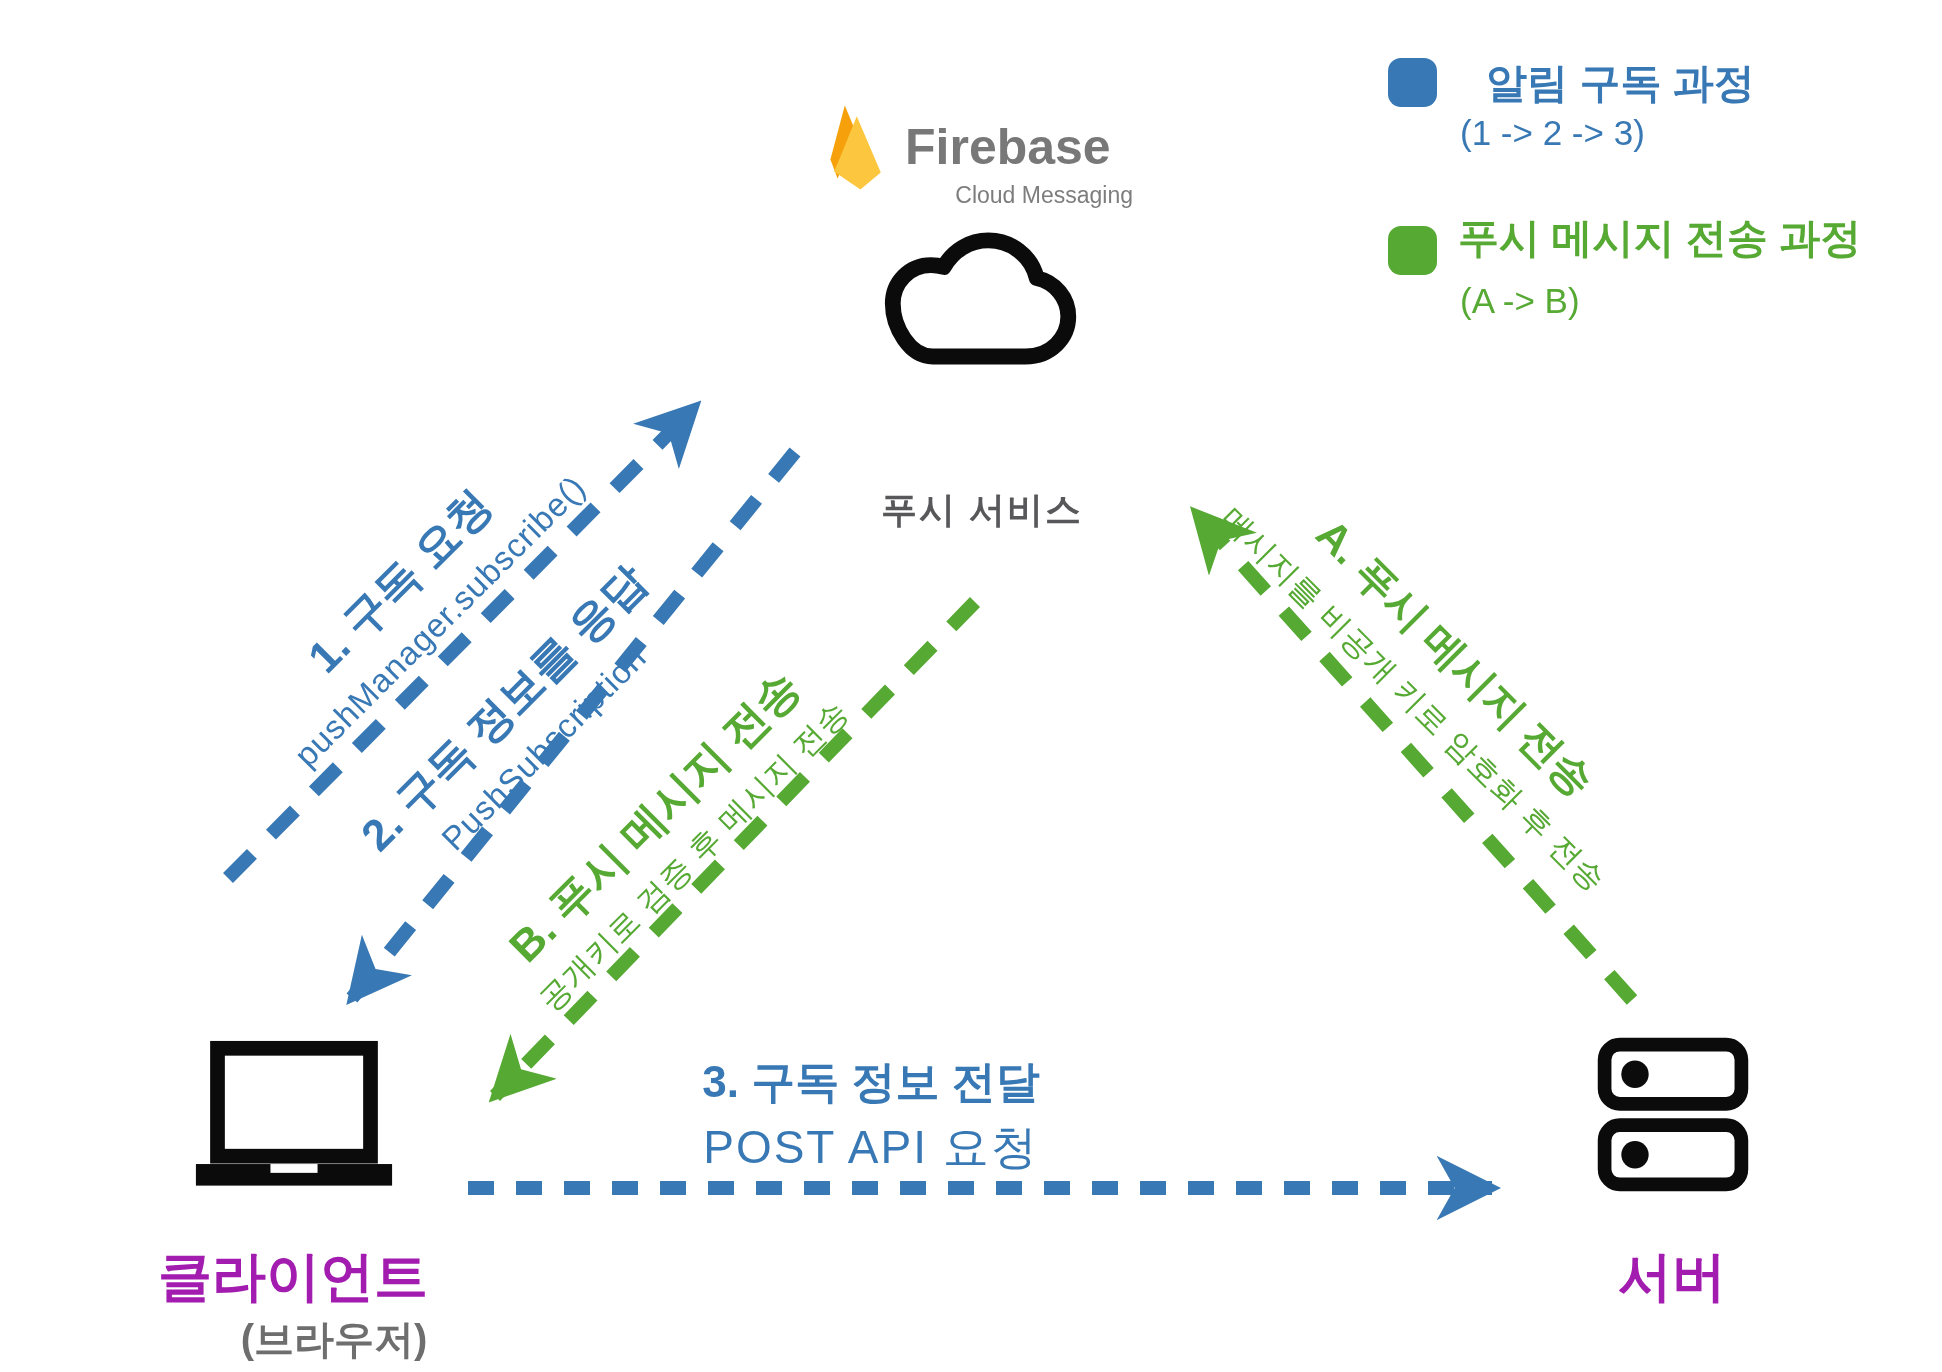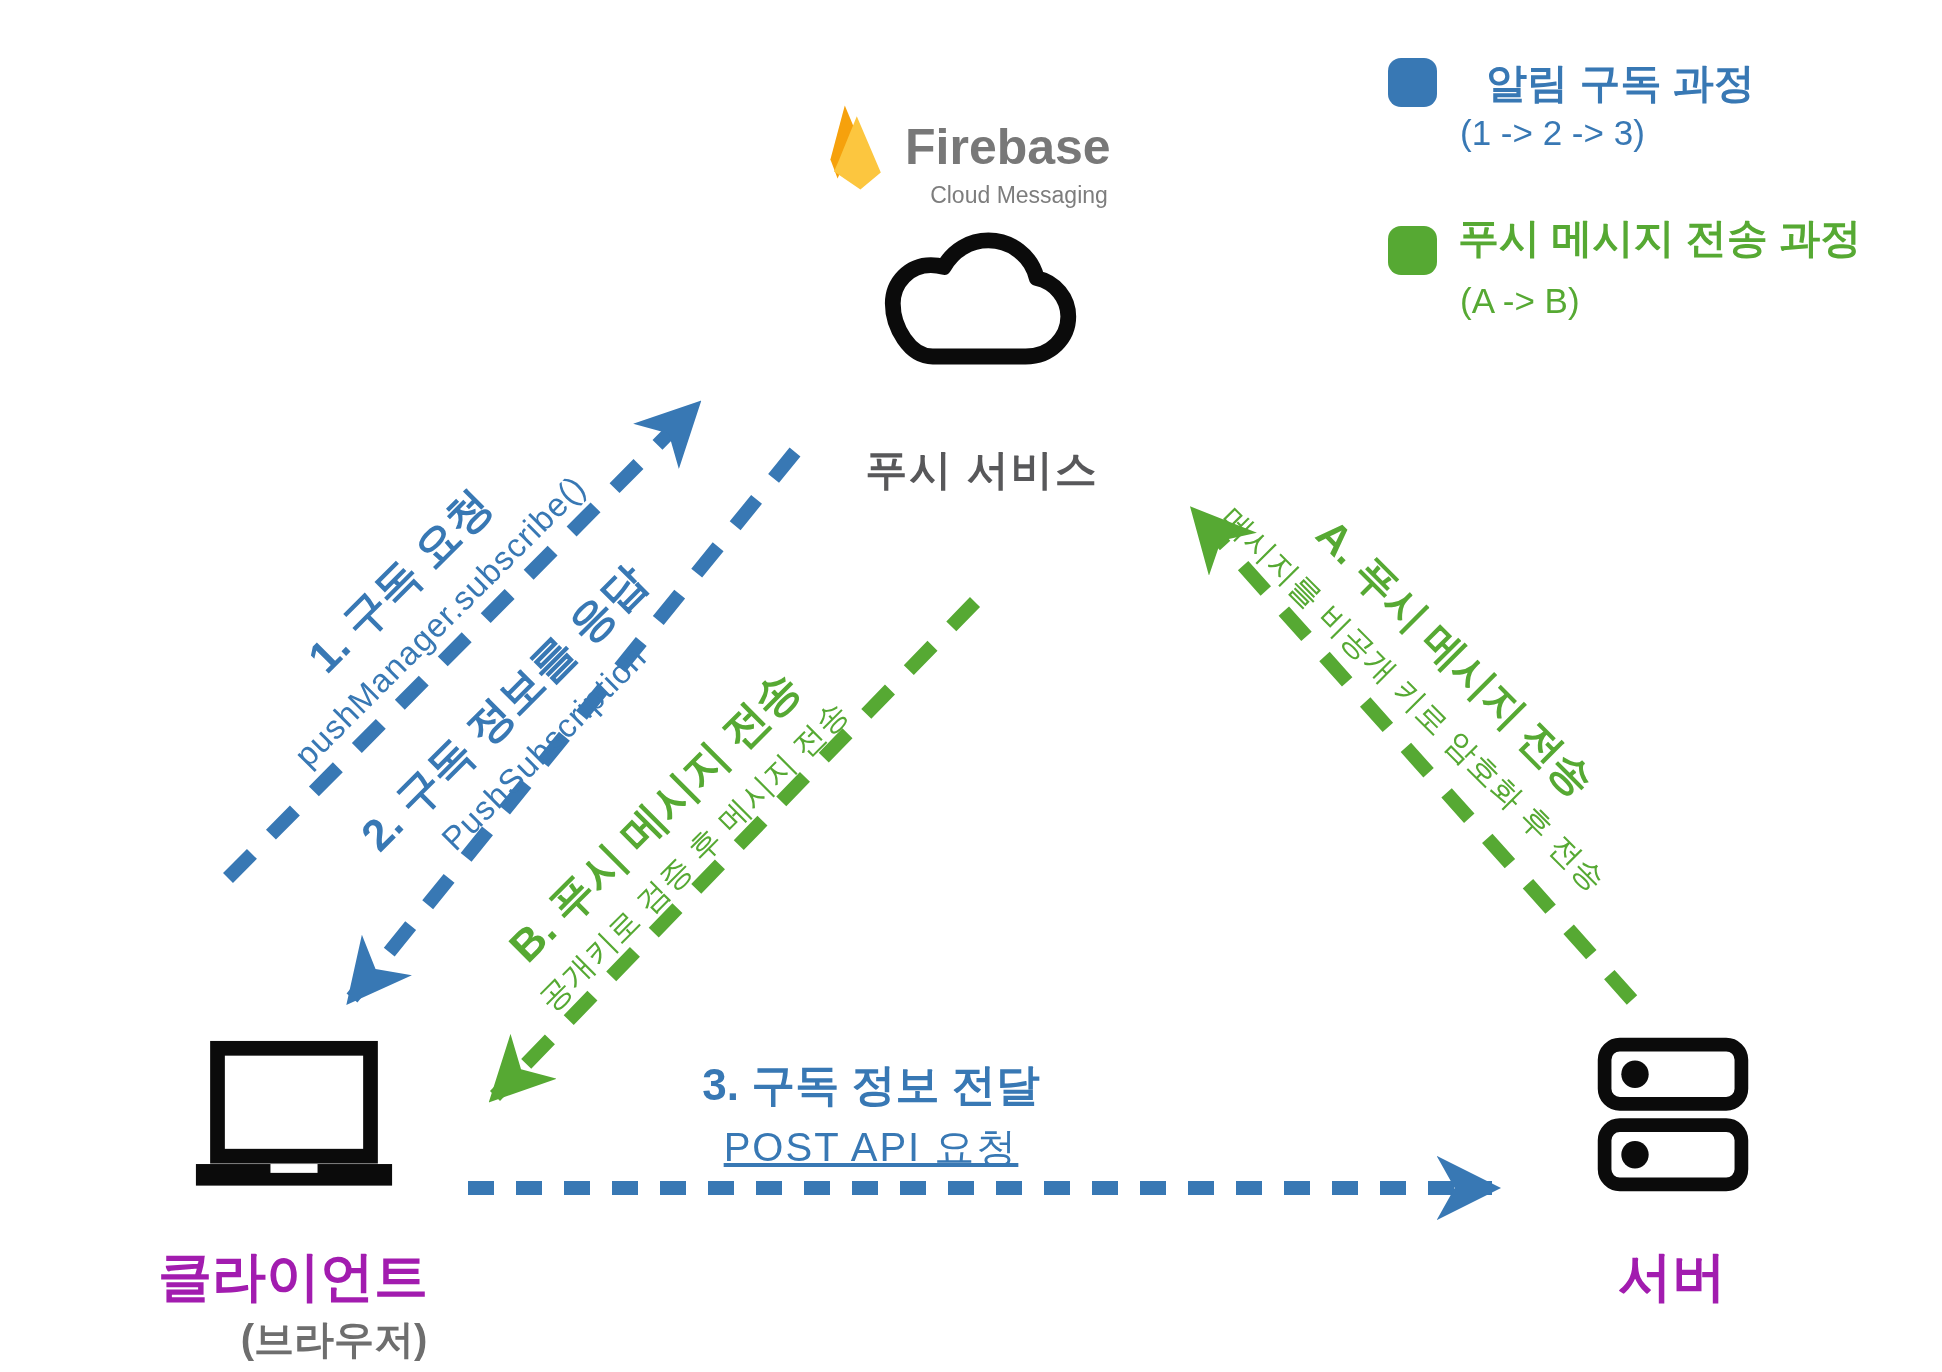--- a/index.html
+++ b/index.html
@@ -10,24 +10,24 @@
   .abs{position:absolute;}
   .center{transform:translate(-50%,-50%);}
   .rot-l{transform:translate(-50%,-50%) rotate(-45deg);}
   .rot-r{transform:translate(-50%,-50%) rotate(45deg);}
   .blue{color:#3878b4;}
   .green{color:#56a933;}
   .lbl-block{text-align:center;white-space:nowrap;line-height:1;}
   .lbl-title{font-weight:800;font-size:44px;letter-spacing:0px;margin-bottom:18px;}
   .lbl-sub{font-size:33px;letter-spacing:1px;}
   .wordmark{font-size:50px;color:#787878;font-weight:700;letter-spacing:0px;}
-  .wordmark-sub{font-size:23px;color:#7d7d7d;text-align:center;width:228px;}
+  .wordmark-sub{font-size:23px;color:#7d7d7d;text-align:right;width:228px;}
   .node-label{font-weight:800;font-size:54px;color:#a21caf;white-space:nowrap;}
   .node-sublabel{font-weight:700;font-size:40px;color:#6e6e6e;white-space:nowrap;margin-left:39px;}
-  .service-label{font-weight:800;font-size:42px;color:#58585a;letter-spacing:2px;white-space:nowrap;}
+  .service-label{font-weight:800;font-size:36px;color:#58585a;letter-spacing:2px;white-space:nowrap;margin-top:40px;}
   .legend-label{font-weight:800;font-size:41px;white-space:nowrap;line-height:1;}
   .legend-seq{font-size:35px;white-space:nowrap;line-height:1;}
   .legend-swatch{width:49px;height:49px;border-radius:13px;}
   .sw-blue{background:#3878b4;}
   .sw-green{background:#56a933;}
   .dash-line{fill:none;stroke-linecap:butt;}
 </style>
 </head>
 <body>
 
@@ -90,21 +90,21 @@
     <div class="lbl-sub green" style="font-size:31px;">공개키로 검증 후 메시지 전송</div>
   </div>
 
   <div class="abs rot-r lbl-block" style="left:1436px;top:677px;width:700px;">
     <div class="lbl-title green" style="font-size:42px;margin-bottom:22px;">A. 푸시 메시지 전송</div>
     <div class="lbl-sub green" style="font-size:31px;">메시지를 비공개 키로 암호화 후 전송</div>
   </div>
 
   <div class="abs center lbl-block" style="left:871px;top:1115px;width:620px;">
     <div class="lbl-title blue" style="margin-bottom:20px;">3. 구독 정보 전달</div>
-    <div class="lbl-sub blue" style="font-size:40px;letter-spacing:2px;text-decoration:underline;">POST API 요청</div>
+    <div class="lbl-sub blue" style="font-size:46px;letter-spacing:2px;">POST API 요청</div>
   </div>
 
   <div class="abs" style="left:192px;top:1040px;">
     <svg width="204" height="150" viewBox="0 0 104 76">
       <rect x="13" y="4" width="78" height="55" fill="#ffffff" stroke="#0b0b0b" stroke-width="7.5"></rect>
       <rect x="2" y="63" width="100" height="11" fill="#0b0b0b"></rect>
       <rect x="40" y="63" width="24" height="4.5" fill="#ffffff"></rect>
     </svg>
   </div>
   <div class="abs center node-label" style="left:293px;top:1277px;">클라이언트</div>

